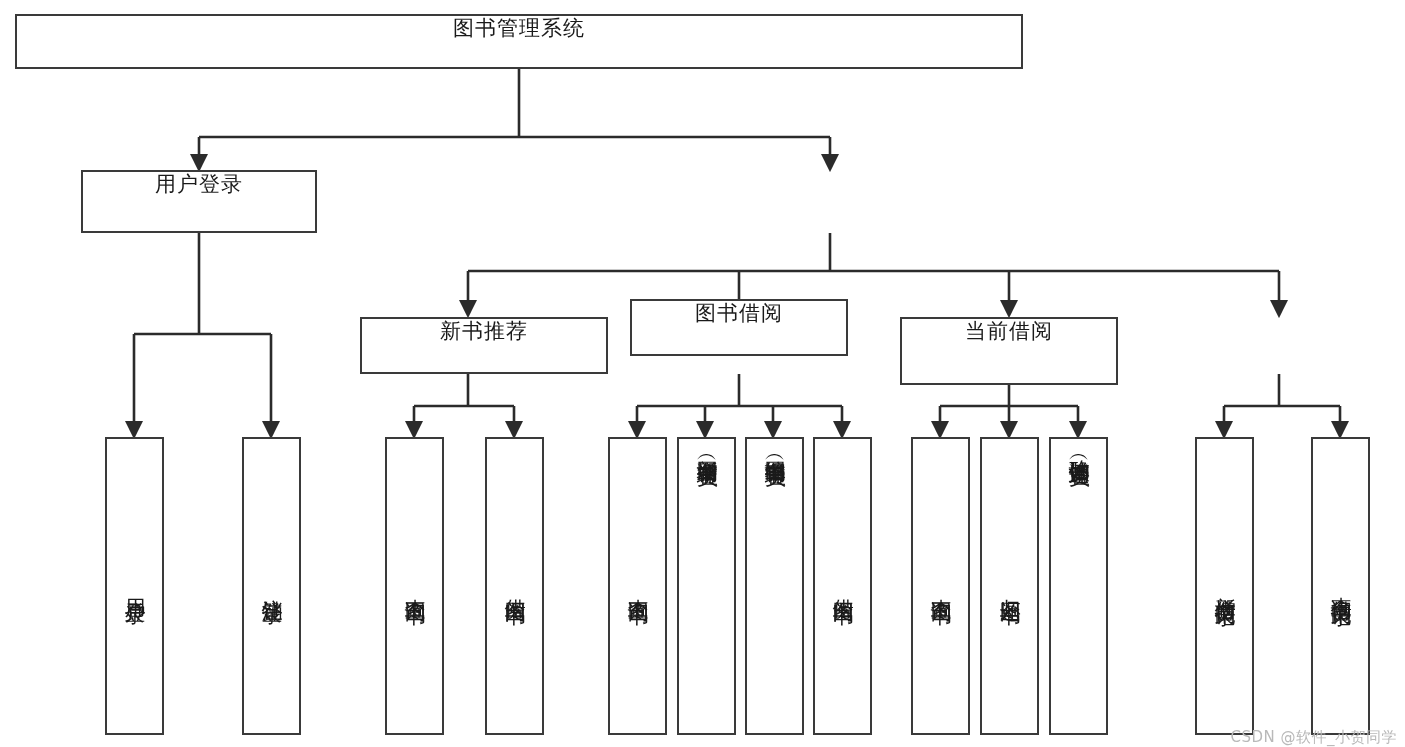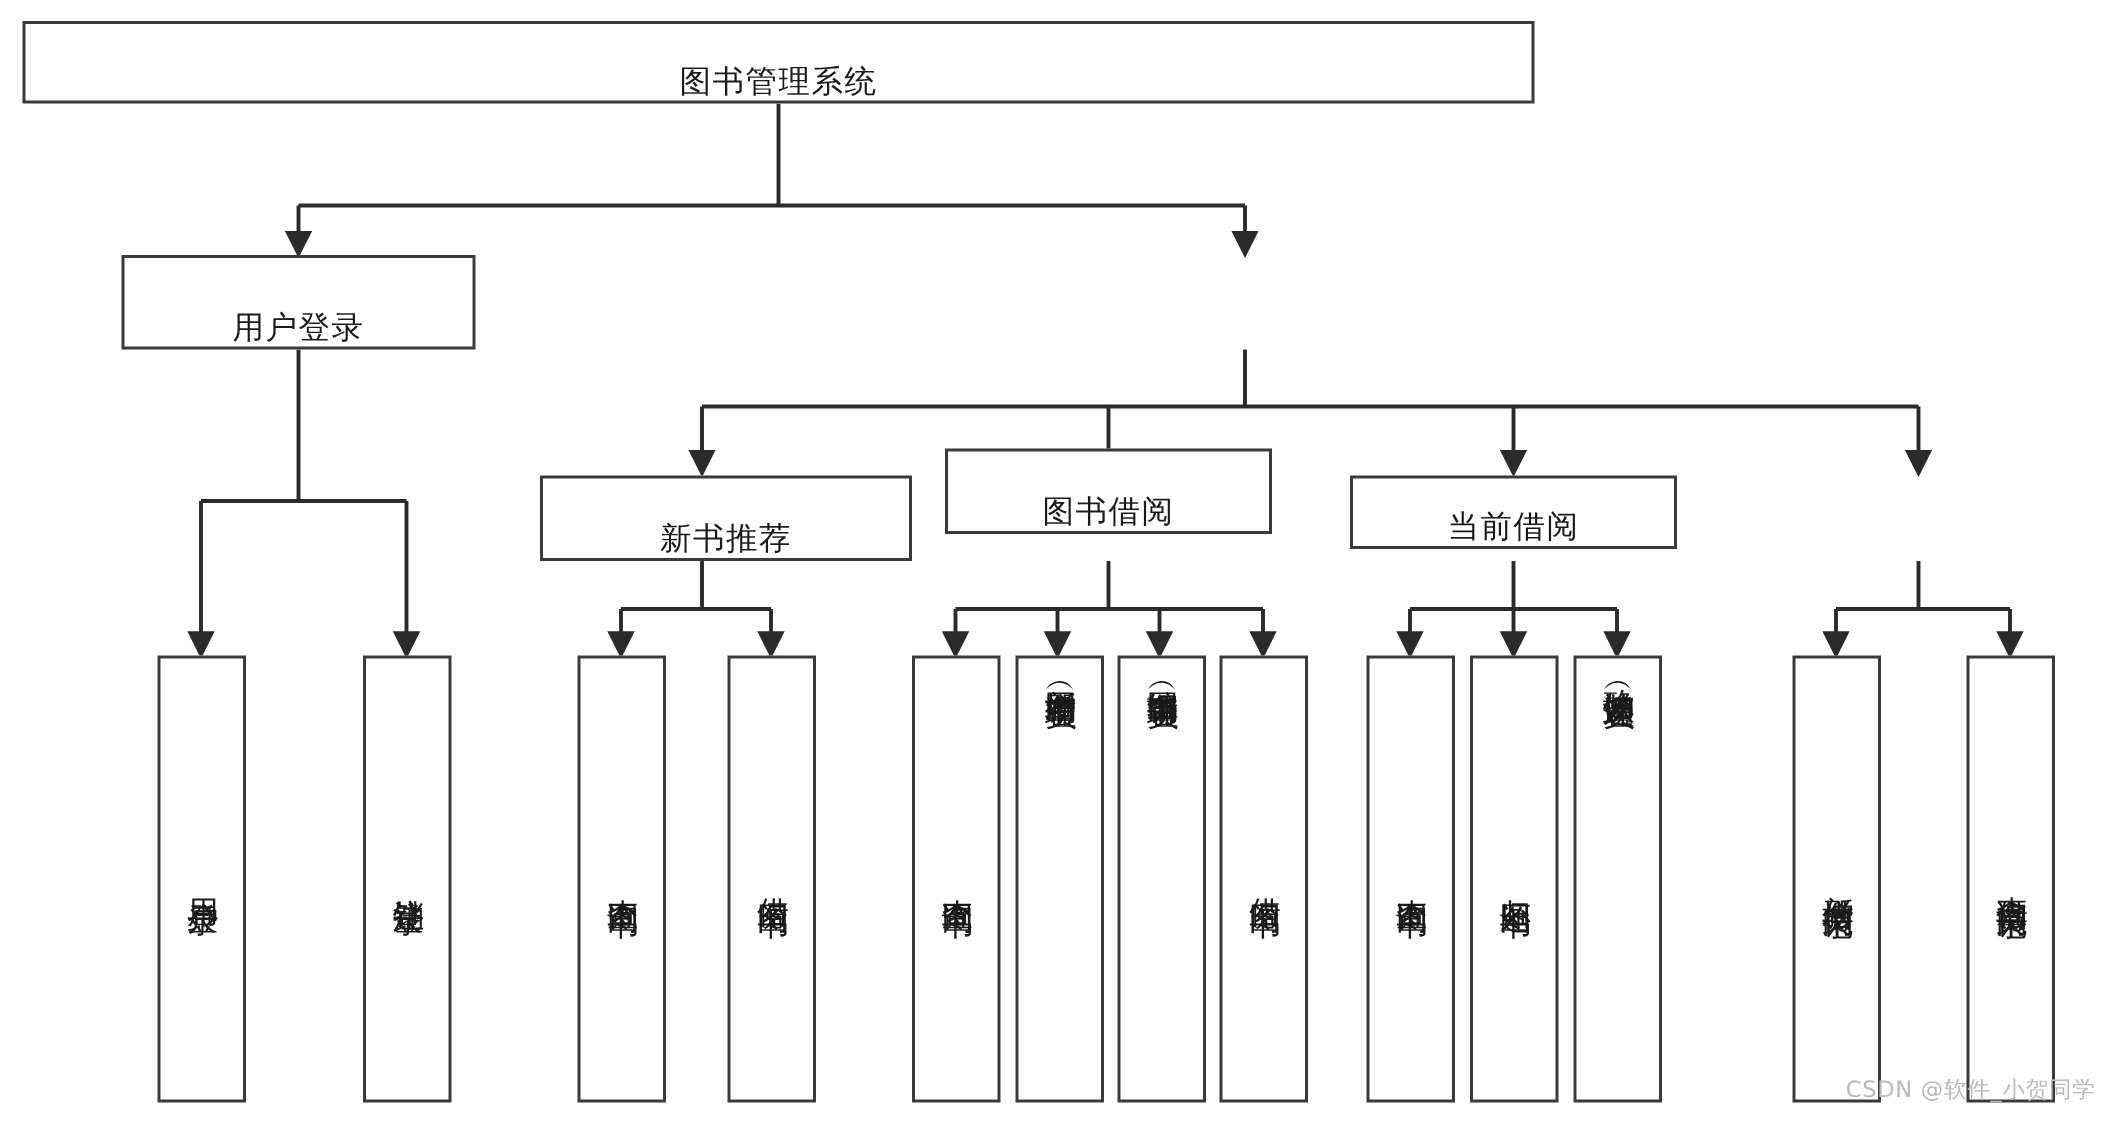--- a/index.html
+++ b/index.html
@@ -25,21 +25,21 @@
     width: 1405px;
     height: 747px;
     pointer-events: none;
   }
   .node {
     position: absolute;
     box-sizing: border-box;
     background: #ffffff;
     border: 2px solid #3a3a3a;
     display: flex;
-    align-items: flex-end;
+    align-items: flex-start;
     justify-content: center;
     color: #1a1a1a;
   }
   .node.horizontal .node-label {
     writing-mode: horizontal-tb;
     font-size: 21px;
     line-height: 1.2;
     letter-spacing: 1px;
     white-space: nowrap;
   }
@@ -61,21 +61,21 @@
     letter-spacing: 1px;
     line-height: 1.3;
   }
   .node.vertical.centered {
     align-items: center;
     padding-top: 0;
   }
   #watermark {
     position: absolute;
     right: 8px;
-    bottom: 11px;
+    bottom: 0;
     font-size: 15px;
     color: #b9b9b9;
     letter-spacing: 0.5px;
     white-space: nowrap;
     user-select: none;
   }
 </style>
 </head>
 <body>
 
@@ -138,21 +138,21 @@
   <div class="node horizontal" style="left:81px; top:170px; width:236px; height:63px;">
     <span class="node-label">用户登录</span>
   </div>
 
   <div class="node horizontal" style="left:360px; top:317px; width:248px; height:57px;">
     <span class="node-label">新书推荐</span>
   </div>
   <div class="node horizontal" style="left:630px; top:299px; width:218px; height:57px;">
     <span class="node-label">图书借阅</span>
   </div>
-  <div class="node horizontal" style="left:900px; top:317px; width:218px; height:49px;">
+  <div class="node horizontal" style="left:900px; top:317px; width:218px; height:68px;">
     <span class="node-label">当前借阅</span>
   </div>
 
   <div class="node vertical centered" style="left:105px; top:437px; width:59px; height:298px;">
     <span class="node-label">用户登录</span>
   </div>
   <div class="node vertical centered" style="left:242px; top:437px; width:59px; height:298px;">
     <span class="node-label">注销登录</span>
   </div>
 

